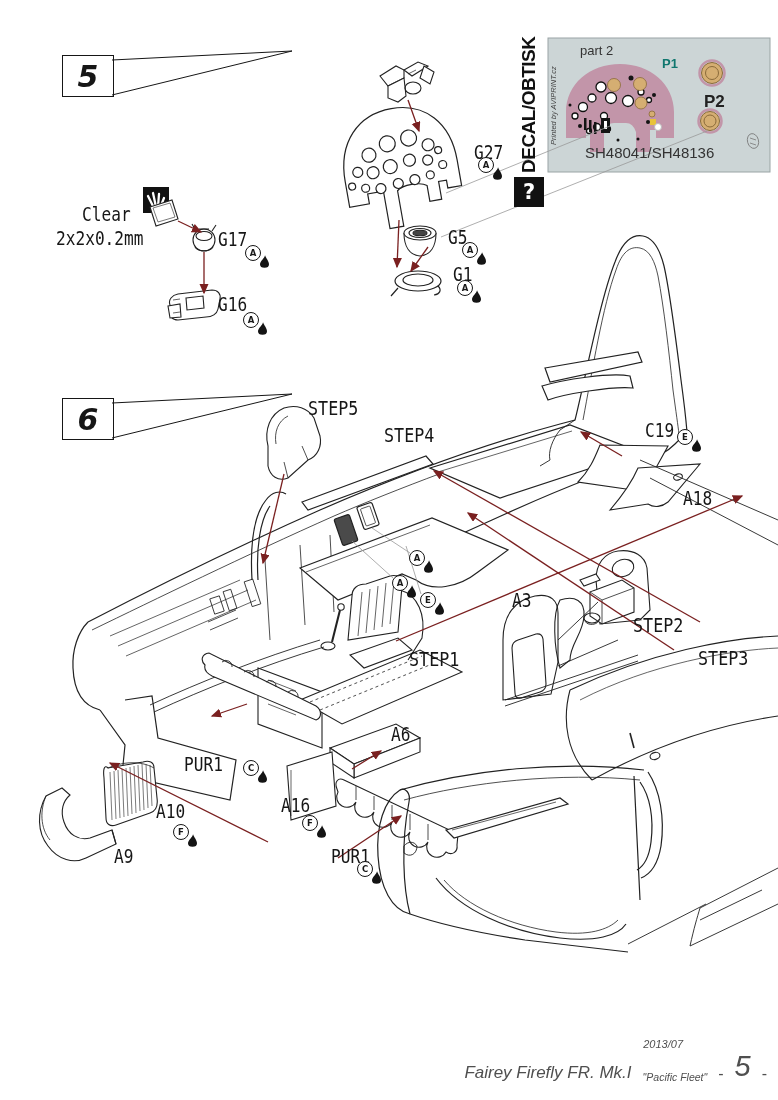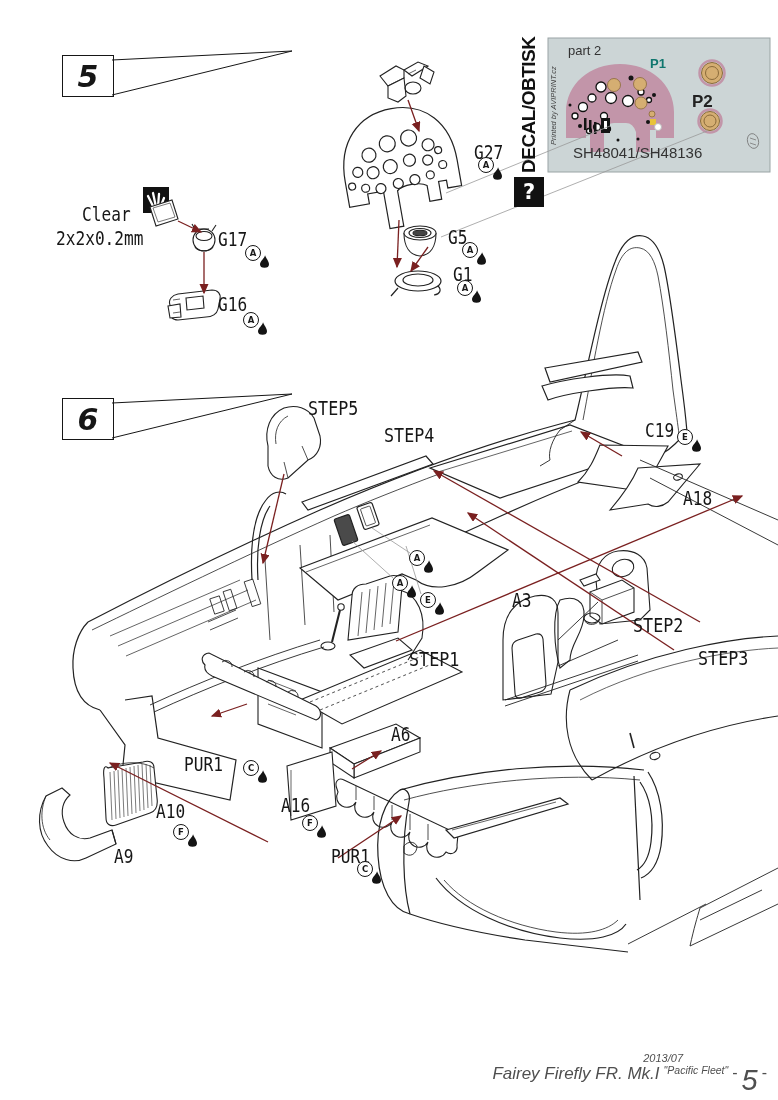--- a/index.html
+++ b/index.html
@@ -10,37 +10,37 @@
   .lbl{font-family:"DejaVu Sans Mono",monospace;font-size:19px;transform:scaleX(0.85);
        transform-origin:left top;letter-spacing:0;}
   .steplbl{font-family:"DejaVu Sans Mono",monospace;font-size:19px;transform:scaleX(0.88);
        transform-origin:left top;}
   .numbox{position:absolute;z-index:2;width:50px;height:40px;border:1.7px solid #161616;
        display:flex;align-items:center;justify-content:center;
        font:italic bold 30px "DejaVu Sans",sans-serif;color:#161616;}
   .circ{position:absolute;z-index:3;width:14px;height:14px;border:1.2px solid #161616;border-radius:50%;
        display:flex;align-items:center;justify-content:center;background:#fff;
        font:bold 8.5px "DejaVu Sans",sans-serif;color:#161616;}
-  .decal-box-text{font-family:"Liberation Sans",sans-serif;color:#333;}
+  .decal-box-text{font-family:"Liberation Sans",sans-serif;color:#333;margin-left:12px;}
   .vert{writing-mode:vertical-rl;transform:rotate(180deg);}
   #decal-title{position:absolute;left:512px;top:36px;width:34px;height:138px;z-index:2;
        display:flex;align-items:center;justify-content:center;
        font:bold 19px "Liberation Sans",sans-serif;color:#111;letter-spacing:-0.5px;}
   #printed-by{position:absolute;left:547px;top:42px;width:12px;height:128px;z-index:2;
        display:flex;align-items:center;justify-content:center;
        font:italic 7.5px "Liberation Sans",sans-serif;color:#444;}
   #qbox{position:absolute;left:514px;top:177px;width:30px;height:30px;background:#111;z-index:2;
        display:flex;align-items:center;justify-content:center;
        font:bold 21px "DejaVu Sans",sans-serif;color:#fff;}
   .clearnote{font-family:"DejaVu Sans Mono",monospace;font-size:19px;transform:scaleX(0.85);
        transform-origin:left top;}
   #footer{position:absolute;left:430px;top:1036px;width:345px;height:50px;z-index:2;
-       font-family:"Liberation Sans",sans-serif;color:#4f4f4f;margin-top:14px;}
+       font-family:"Liberation Sans",sans-serif;color:#4f4f4f;}
   #footer .date{position:absolute;right:92px;top:2px;font:italic 11px "Liberation Sans",sans-serif;}
-  #footer .row{position:absolute;right:8px;top:14px;display:flex;align-items:flex-start;gap:4px;}
+  #footer .row{position:absolute;right:8px;top:14px;display:flex;align-items:flex-end;gap:11px;}
   #footer .kit{font:italic 17px "Liberation Sans",sans-serif;}
   #footer .sub{font:italic 10.5px "Liberation Sans",sans-serif;}
   #footer .dash{font:16px "Liberation Sans",sans-serif;}
   #footer .pg{font:italic 29px "Liberation Sans",sans-serif;font-weight:400;}
 </style>
 </head>
 <body>
 
 <div id="page">
 

